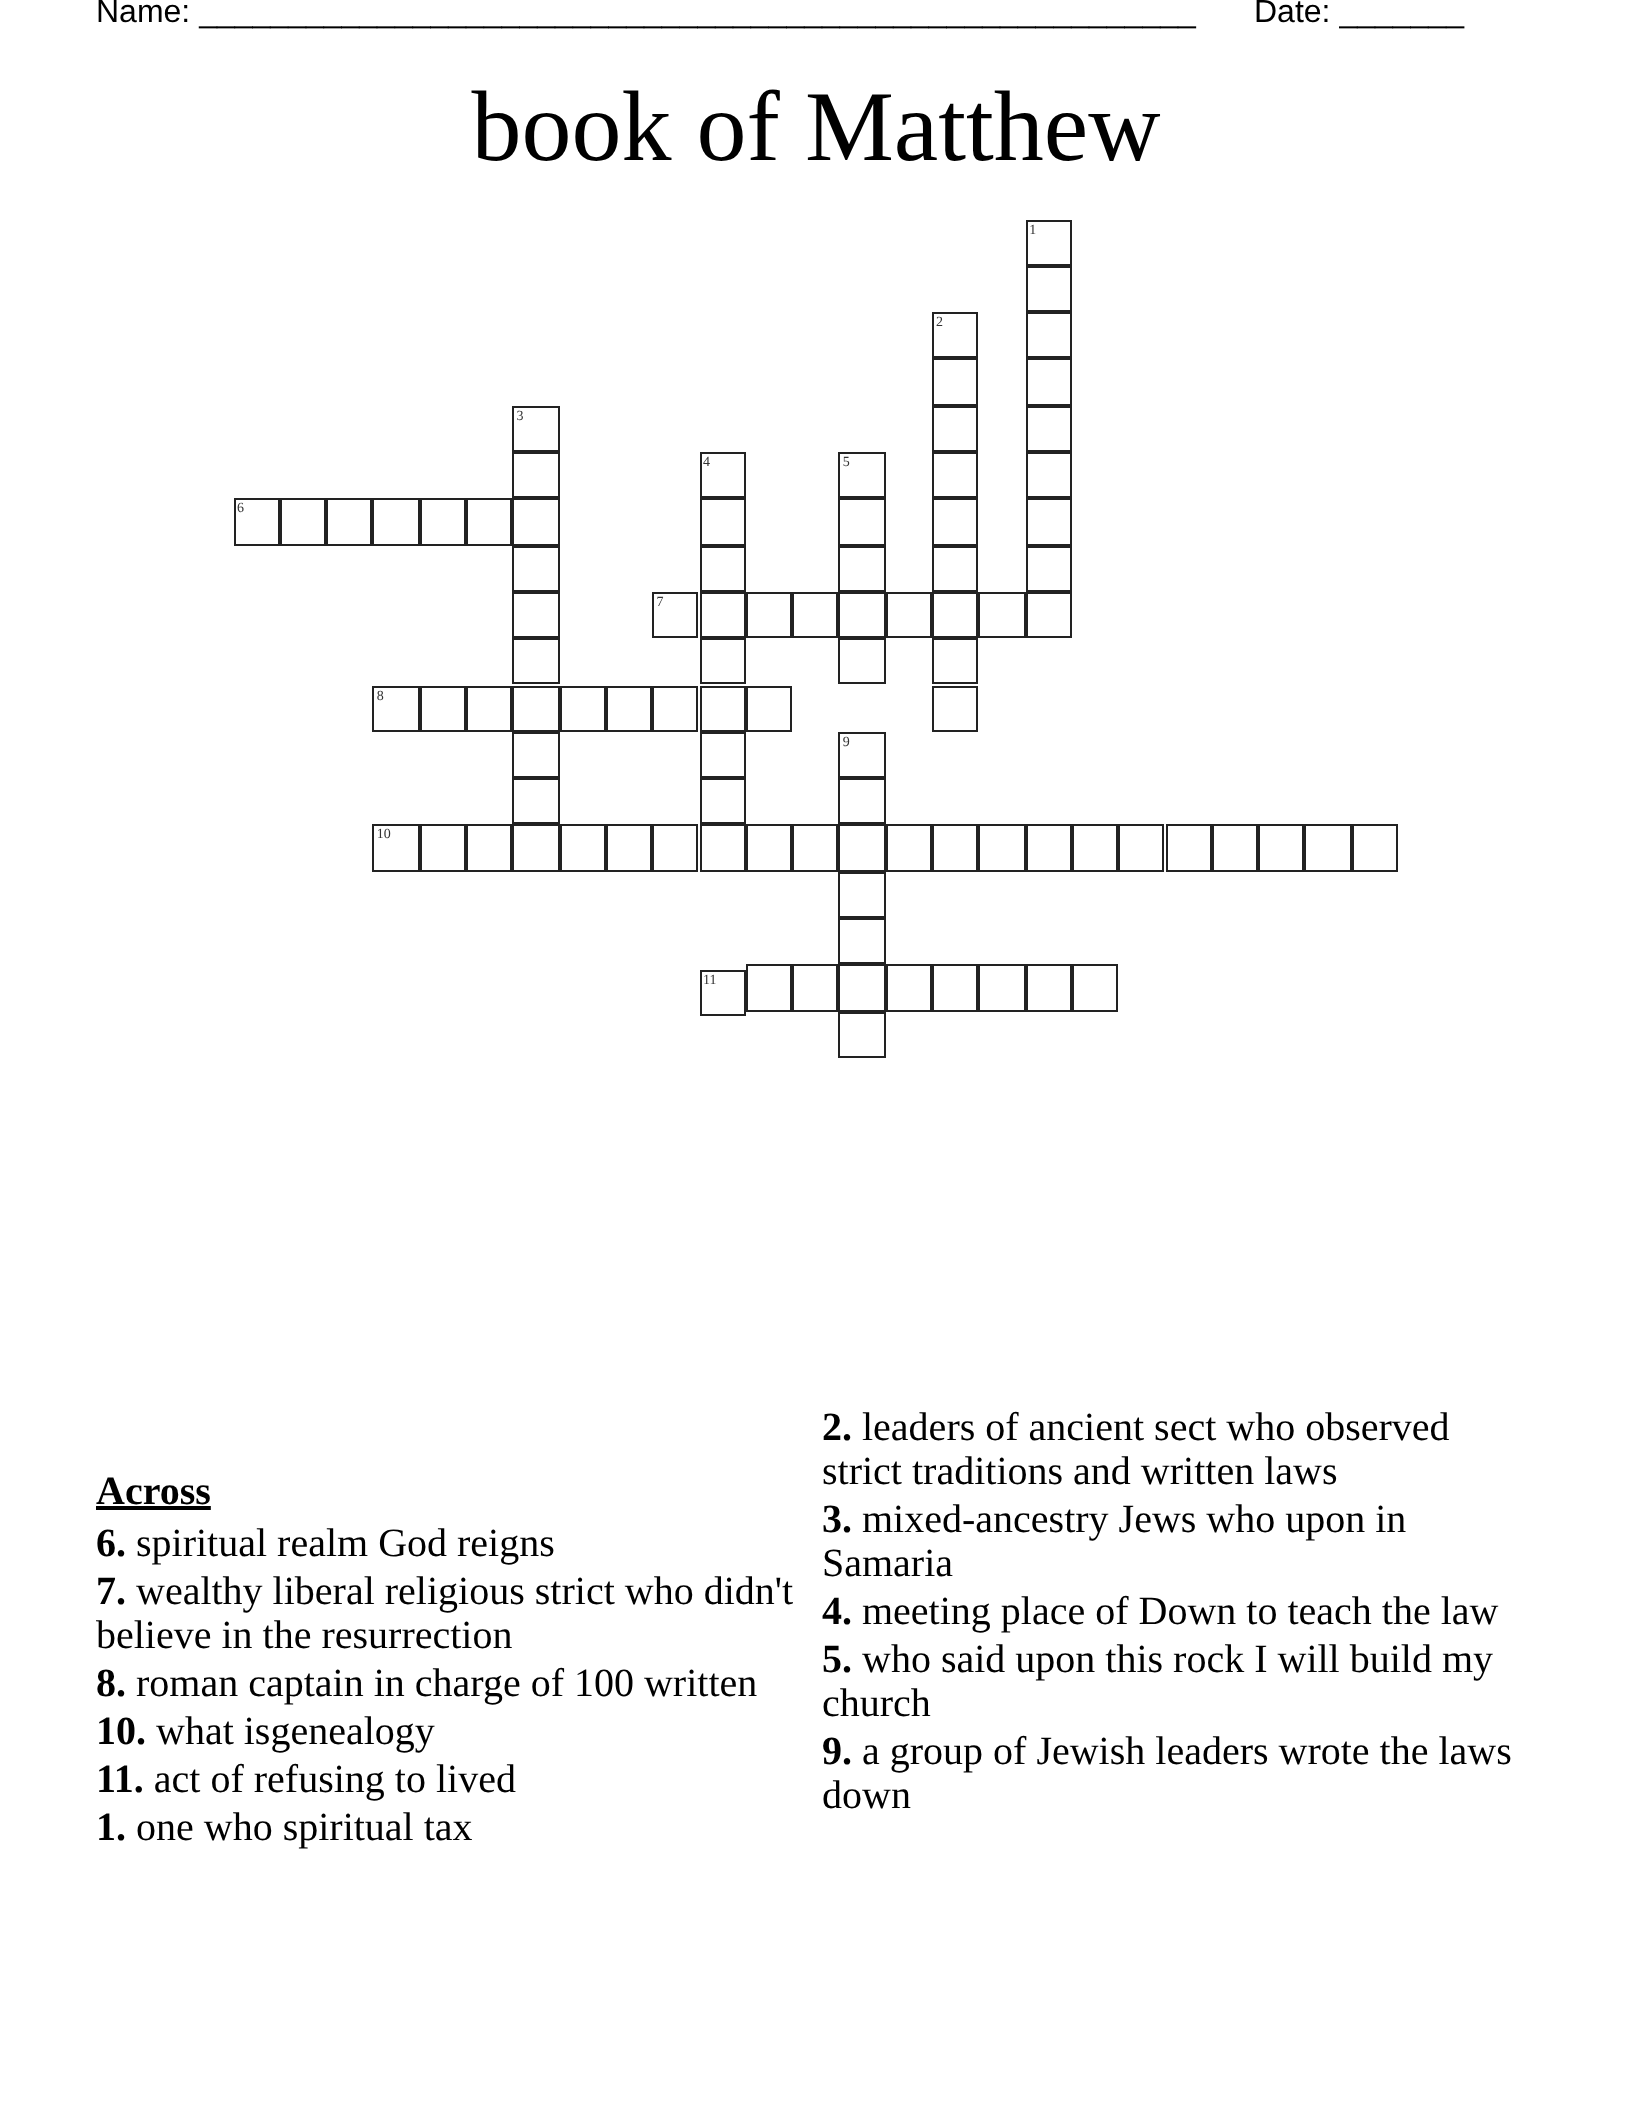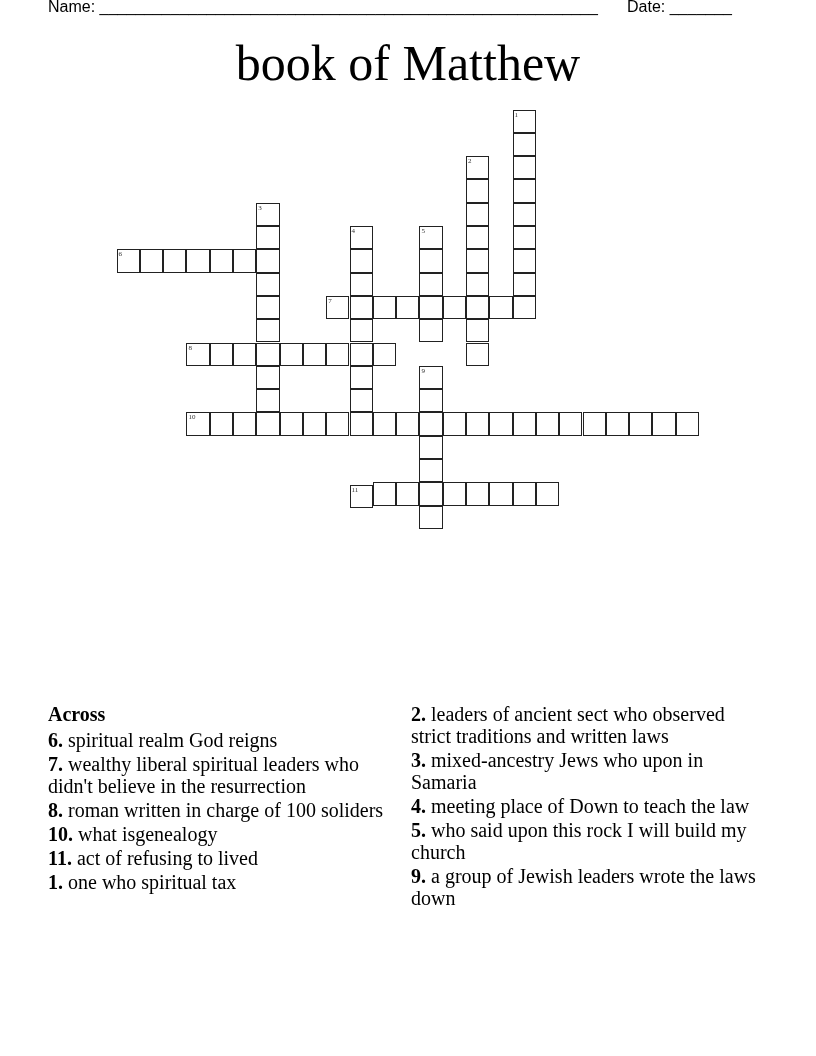--- a/index.html
+++ b/index.html
@@ -24,21 +24,21 @@
   .cell .num {
     position: absolute; left: 1px; top: 0px;
     font-family: "Liberation Serif", serif; font-size: 7px; color: #333; line-height: 8px;
   }
   .clues {
     position: absolute; top: 703px;
     font-family: "Liberation Serif", serif; font-size: 20px; color: #000; line-height: 22px;
   }
   .clues.left { left: 48px; width: 350px; }
   .clues.right { left: 411px; width: 350px; }
-  .clue-heading { font-weight: bold; margin-bottom: 4px; }
+  .clue-heading { font-weight: bold; text-decoration: underline; margin-bottom: 4px; margin-top: 32px; }
   .clue { margin-bottom: 2px; }
   .clue .n { font-weight: bold; }
 </style>
 </head>
 <body>
 
 <div class="header-line">
   <span class="name">Name: ________________________________________________________</span>
   <span class="date">Date: _______</span>
 </div>
@@ -160,22 +160,22 @@
     <div class="cell" style="left: 326.2px; top: 372.8px;"></div>
     <div class="cell" style="left: 349.5px; top: 372.8px;"></div>
     <div class="cell" style="left: 372.8px; top: 372.8px;"></div>
     <div class="cell" style="left: 396.1px; top: 372.8px;"></div>
     <div class="cell" style="left: 419.4px; top: 372.8px;"></div>
   </div>
 
 <div class="clues left">
   <div class="clue-heading">Across</div>
   <div class="clue"><span class="n">6.</span><span> spiritual realm God reigns</span></div>
-  <div class="clue"><span class="n">7.</span><span> wealthy liberal spiritual leaders who didn't believe in the resurrection</span></div>
-  <div class="clue"><span class="n">8.</span><span> roman written in charge of 100 soliders</span></div>
+  <div class="clue"><span class="n">7.</span><span> wealthy liberal religious strict who didn't believe in the resurrection</span></div>
+  <div class="clue"><span class="n">8.</span><span> roman captain in charge of 100 written</span></div>
   <div class="clue"><span class="n">10.</span><span> what isgenealogy</span></div>
   <div class="clue"><span class="n">11.</span><span> act of refusing to lived</span></div>
   <div class="clue"><span class="n">1.</span><span> one who spiritual tax</span></div>
 </div>
 
 <div class="clues right">
   <div class="clue"><span class="n">2.</span><span> leaders of ancient sect who observed strict traditions and written laws</span></div>
   <div class="clue"><span class="n">3.</span><span> mixed-ancestry Jews who upon in Samaria</span></div>
   <div class="clue"><span class="n">4.</span><span> meeting place of Down to teach the law</span></div>
   <div class="clue"><span class="n">5.</span><span> who said upon this rock I will build my church</span></div>

